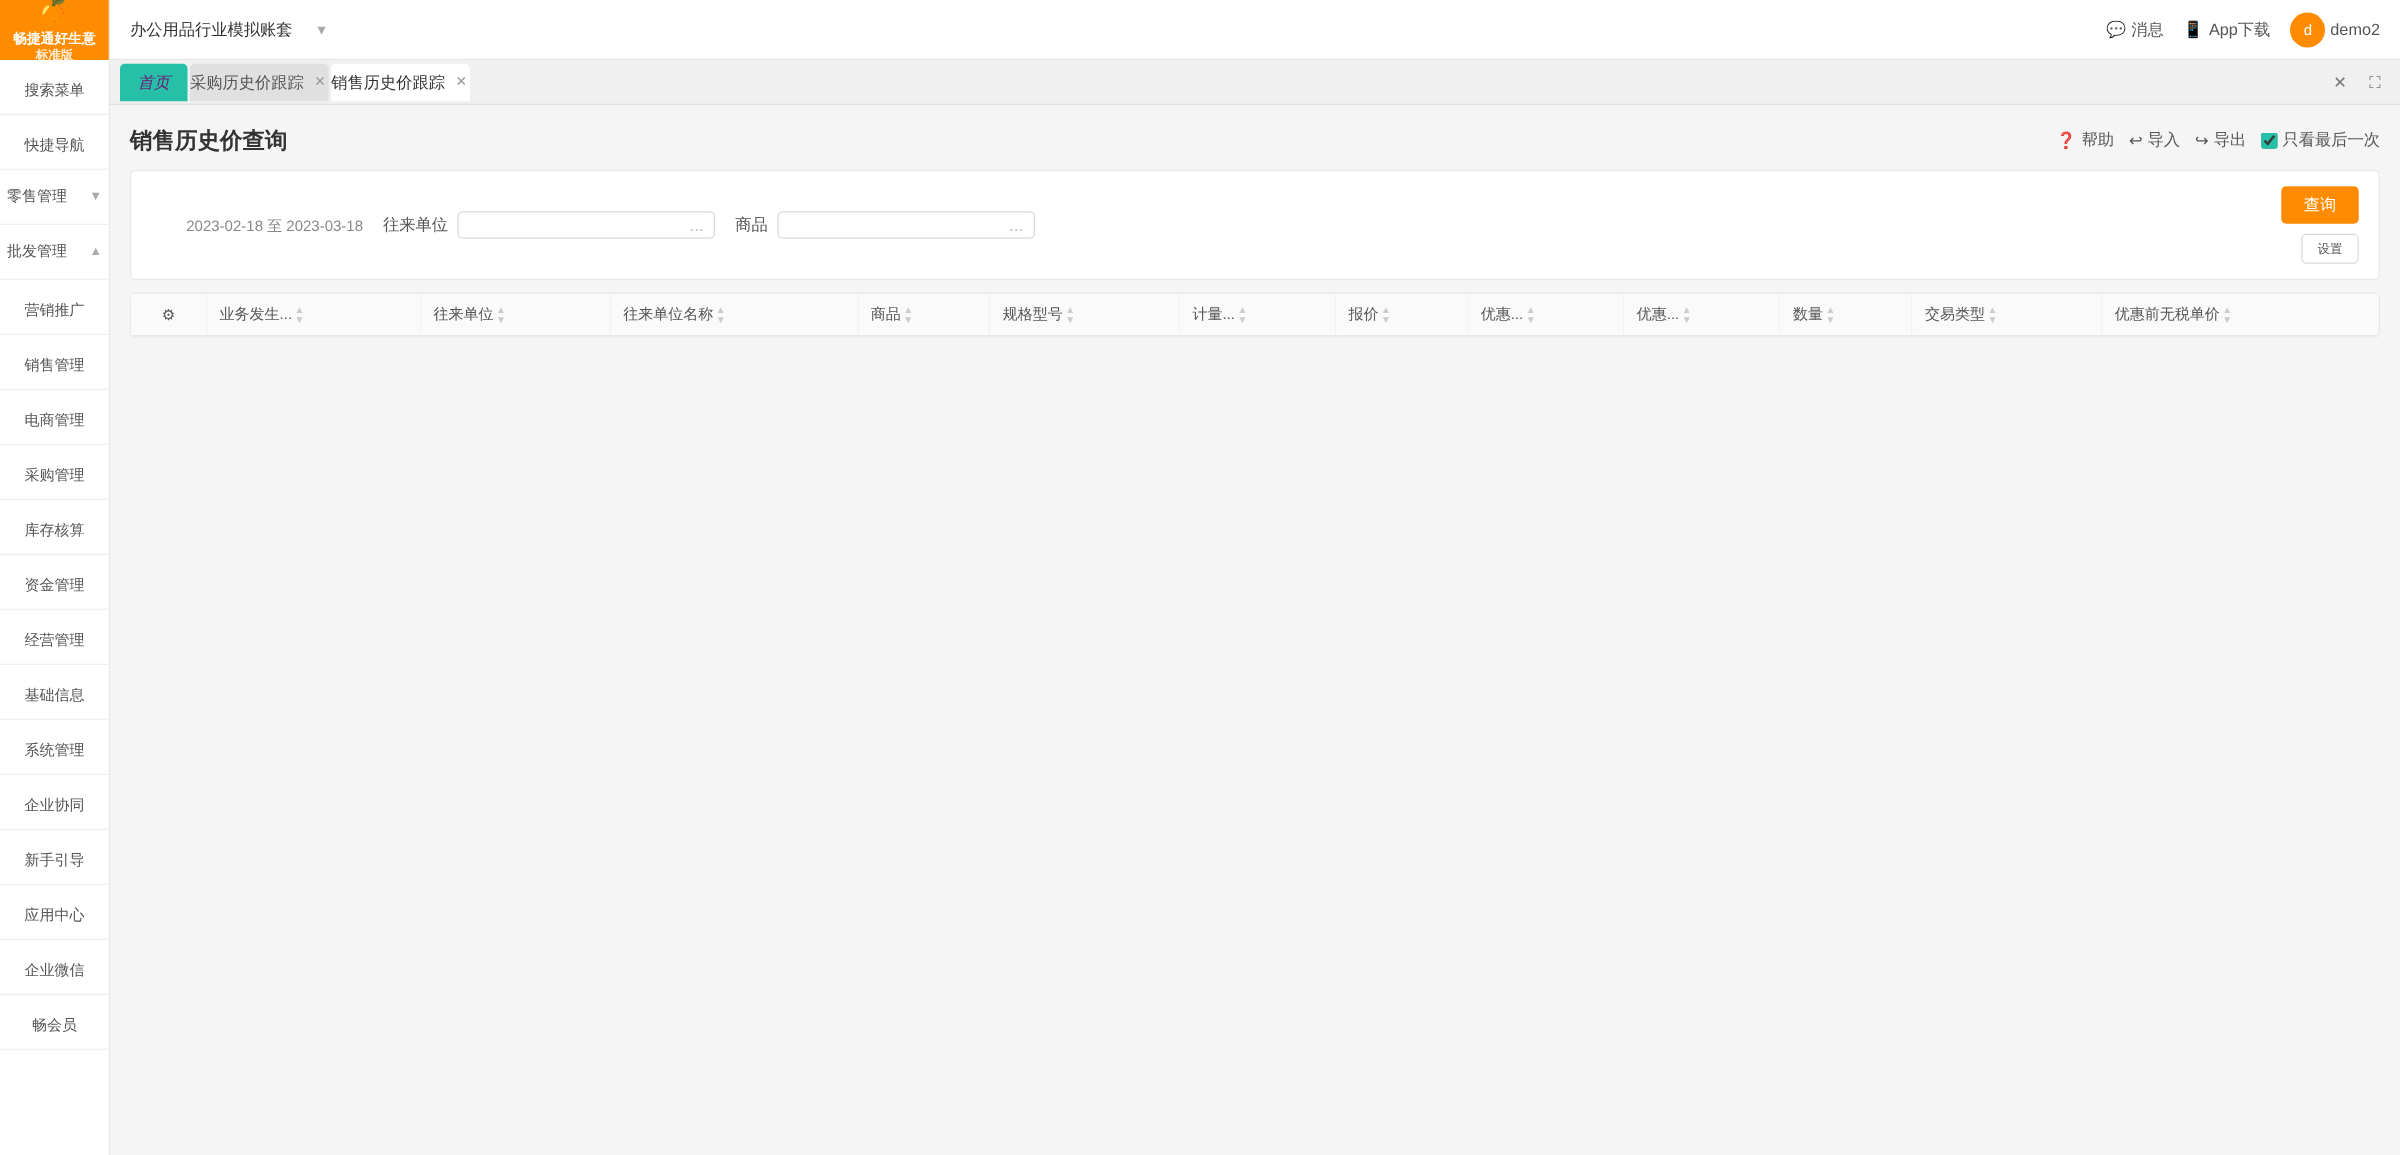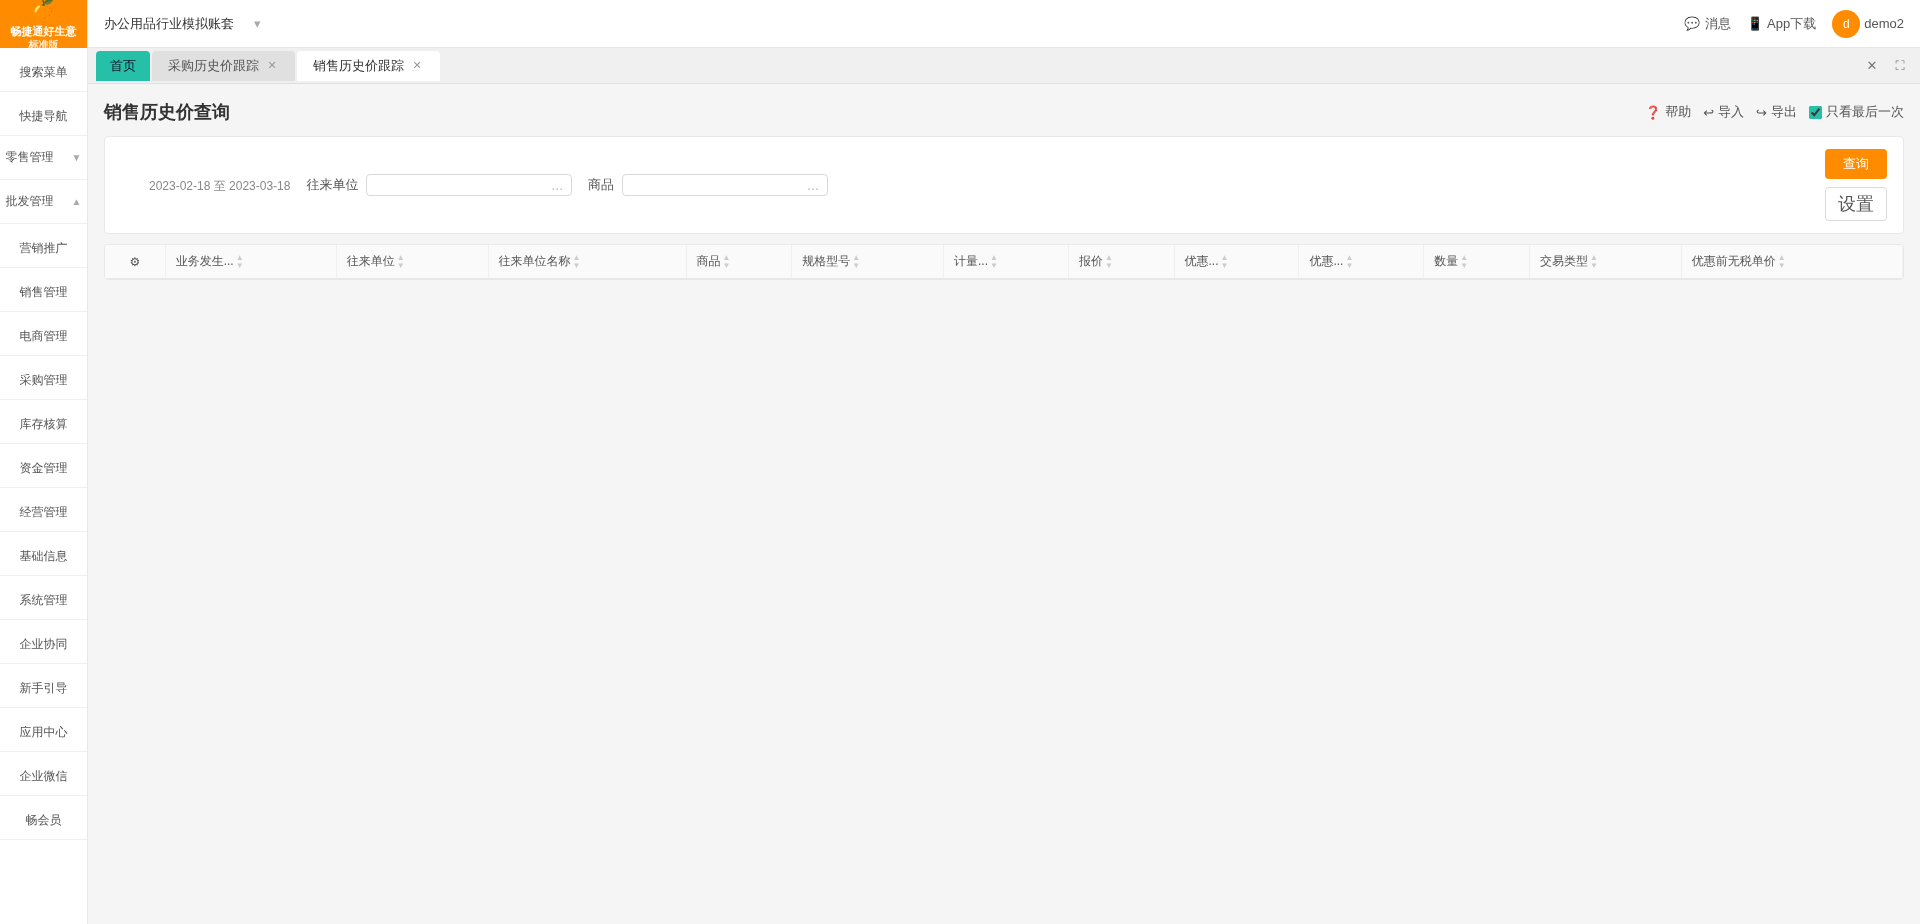--- a/index.html
+++ b/index.html
@@ -119,21 +119,21 @@
       align-items: center;
       padding: 0 8px;
       height: 36px;
       border-bottom: 1px solid #e0e0e0;
       gap: 2px;
     }
     .tab {
       display: flex;
       align-items: center;
       gap: 6px;
-      padding: 4px 16px;
+      padding: 4px 0;
       border-radius: 4px 4px 0 0;
       font-size: 13px;
       cursor: pointer;
       background: #e0e0e0;
       color: #555;
       height: 30px;
     }
     .tab.active {
       background: #fff;
       color: #333;
@@ -148,21 +148,21 @@
       display: flex;
       align-items: center;
       justify-content: center;
       border-radius: 50%;
     }
     .tab-home {
       background: #26bfa8;
       color: #fff;
       padding: 4px 14px;
     }
-    .tab-home.active, .tab-home { background: #26bfa8; color: #0f172a; }
+    .tab-home.active, .tab-home { background: #26bfa8; color: #701a75; font-style: italic; }
     .tabbar-actions {
       margin-left: auto;
       display: flex;
       gap: 4px;
     }
     .tabbar-action-btn {
       width: 24px;
       height: 24px;
       display: flex;
       align-items: center;
@@ -294,21 +294,21 @@
       font-size: 13px;
       cursor: pointer;
       margin-left: auto;
     }
     .settings-btn {
       background: #fff;
       color: #555;
       border: 1px solid #d9d9d9;
       border-radius: 4px;
       padding: 4px 12px;
-      font-size: 18px;
+      font-size: 10px;
       cursor: pointer;
       display: block;
       margin-top: 4px;
       margin-left: auto;
     }
     .filter-actions-col {
       display: flex;
       flex-direction: column;
       align-items: flex-end;
       gap: 4px;

